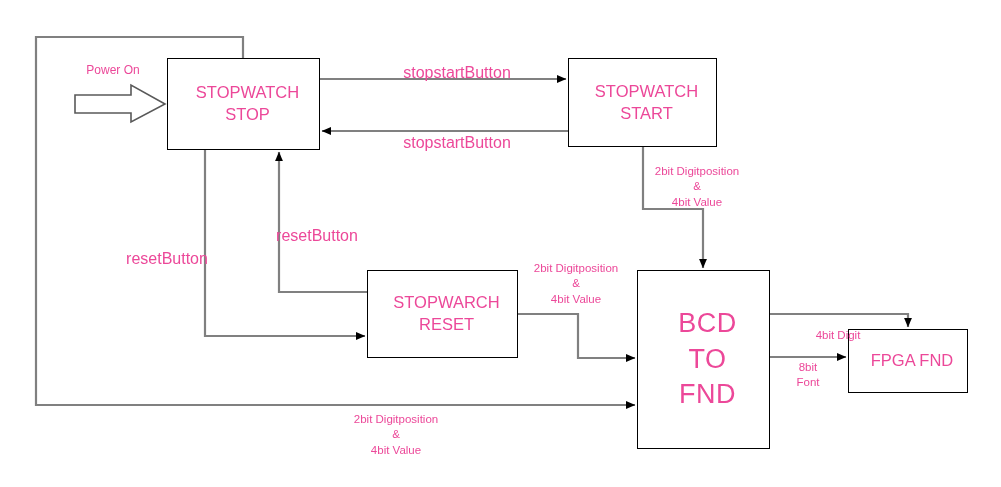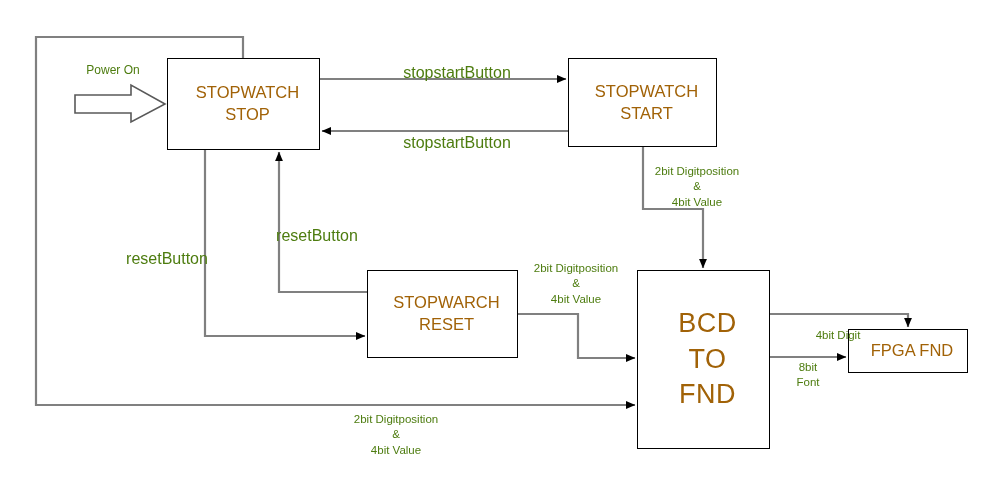--- a/index.html
+++ b/index.html
@@ -26,31 +26,31 @@
   }
   .node {
     position: absolute;
     box-sizing: border-box;
     border: 1px solid #000000;
     background: #ffffff;
     display: flex;
     align-items: center;
     justify-content: center;
     text-align: center;
-    color: #a16207;
+    color: #ec4899;
     line-height: 1.32;
     white-space: pre-line;
     padding-left: 8px;
   }
   .node-sm { font-size: 16.5px; }
   .node-lg { font-size: 27px; letter-spacing: 0.5px; align-items: center; }
 
   .lbl {
     position: absolute;
-    color: #4d7c0f;
+    color: #ec4899;
     font-size: 11.5px;
     line-height: 1.34;
     text-align: center;
     white-space: pre-line;
     transform: translateX(-50%);
   }
   .lbl-12 { font-size: 16px; }
   .lbl-pow { font-size: 12px; }
 </style>
 </head>
@@ -103,21 +103,21 @@
     <span>STOPWARCH
 RESET</span>
   </div>
 
   <div class="node node-lg" style="left:637px; top:270px; width:133px; height:179px;">
     <span>BCD
 TO
 FND</span>
   </div>
 
-  <div class="node node-sm" style="left:848px; top:329px; width:120px; height:44px;">
+  <div class="node node-sm" style="left:848px; top:329px; width:120px; height:64px;">
     <span>FPGA FND</span>
   </div>
 
   <div class="lbl lbl-pow" style="left:113px; top:62px;">Power On</div>
 
   <div class="lbl lbl-12" style="left:457px; top:62px;">stopstartButton</div>
 
   <div class="lbl lbl-12" style="left:457px; top:132px;">stopstartButton</div>
 
   <div class="lbl lbl-12" style="left:167px; top:248px;">resetButton</div>

